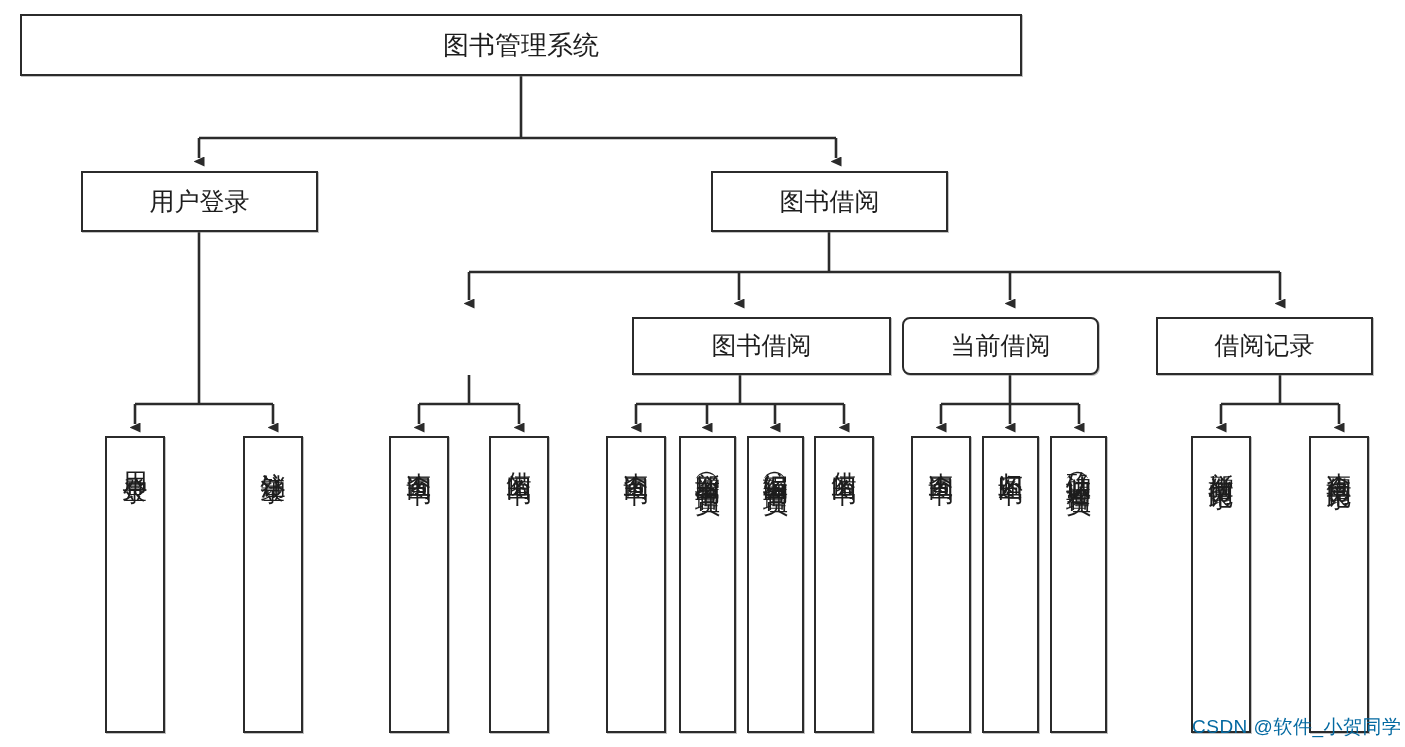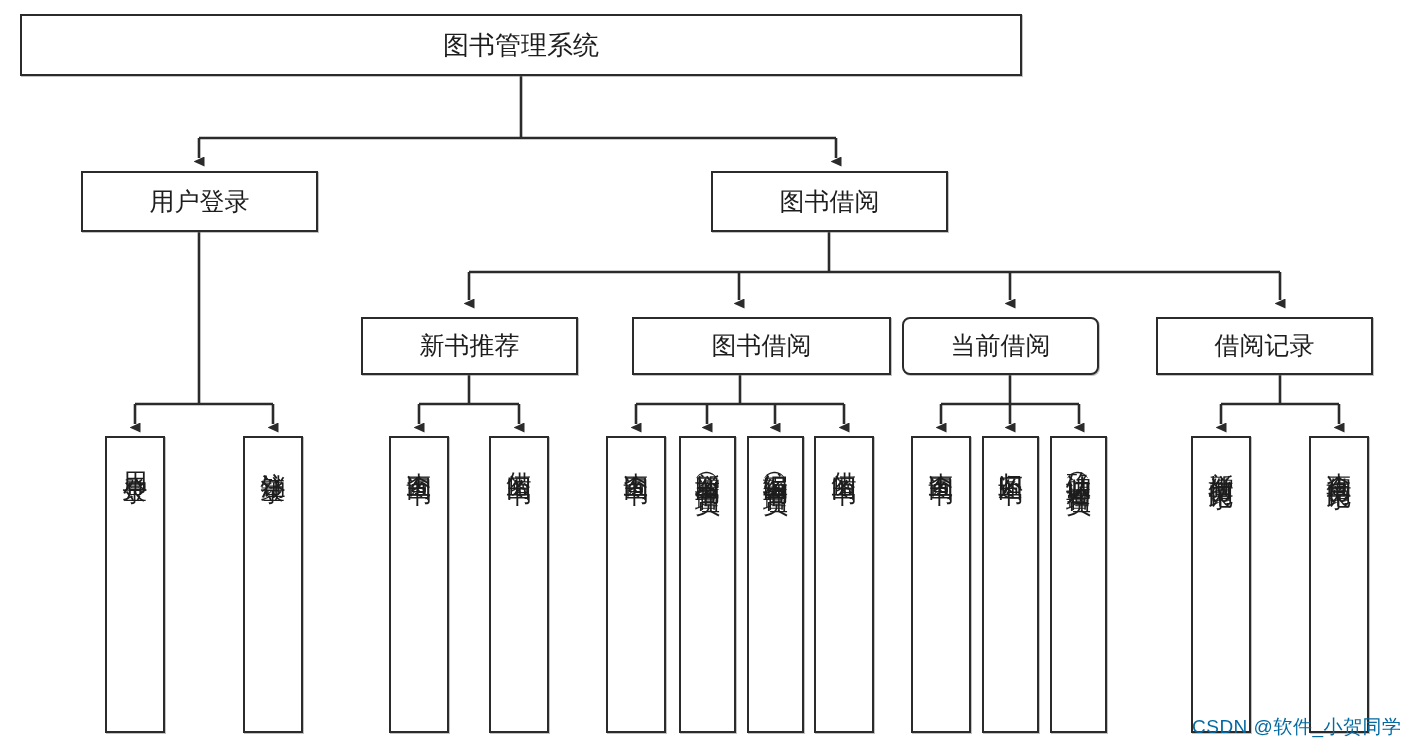--- a/index.html
+++ b/index.html
@@ -129,23 +129,20 @@
   </div>
 
   <div class="node horizontal" style="left:81px; top:171px; width:237px; height:61px;">
     <span class="label">用户登录</span>
   </div>
 
   <div class="node horizontal" style="left:711px; top:171px; width:237px; height:61px;">
     <span class="label">图书借阅</span>
   </div>
 
-  <div class="node horizontal" style="left:361px; top:317px; width:217px; height:58px;">
-    <span class="label">新书推荐</span>
-  </div>
 
   <div class="node horizontal" style="left:632px; top:317px; width:259px; height:58px;">
     <span class="label">图书借阅</span>
   </div>
 
   <div class="node horizontal" style="left:902px; top:317px; width:197px; height:58px;border-radius:8px;">
     <span class="label">当前借阅</span>
   </div>
 
   <div class="node horizontal" style="left:1156px; top:317px; width:217px; height:58px;">

